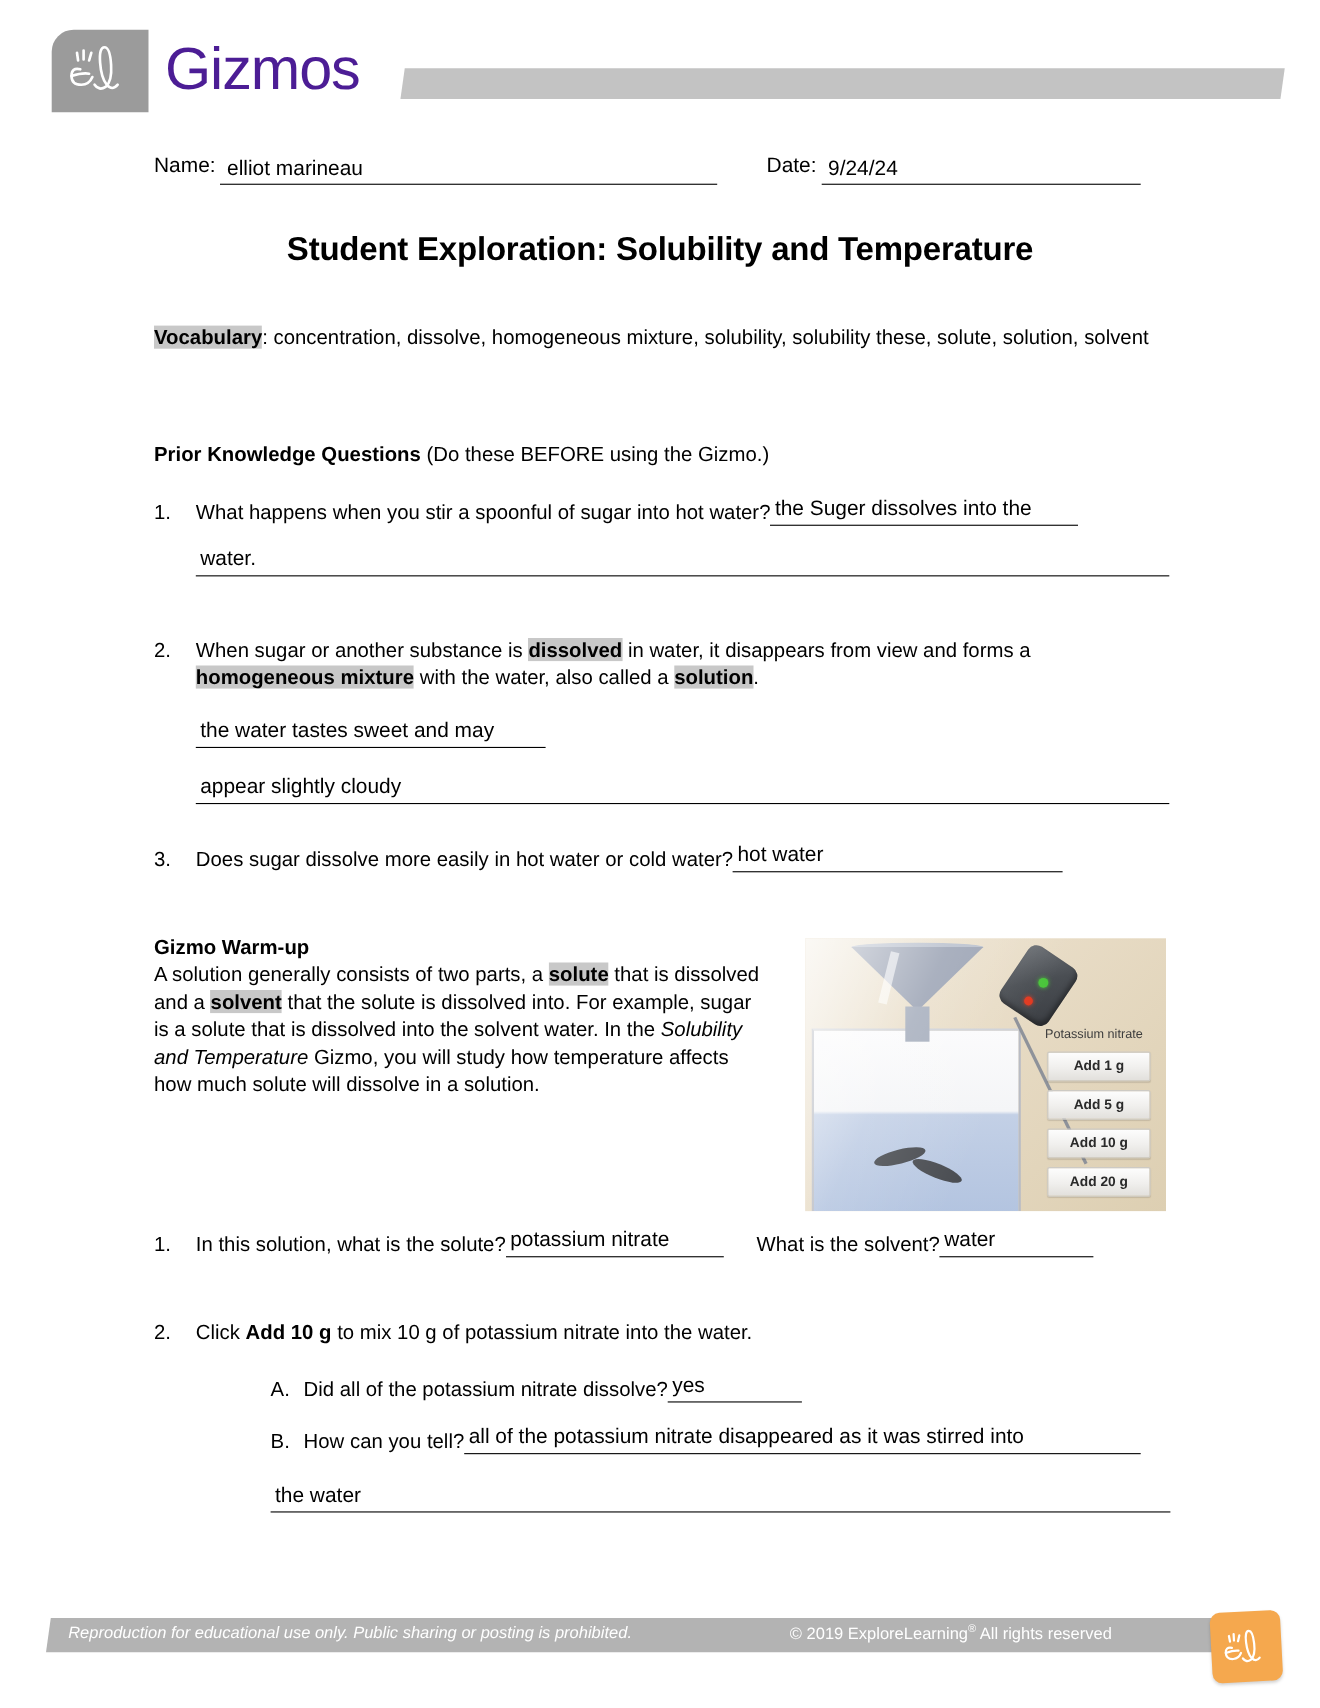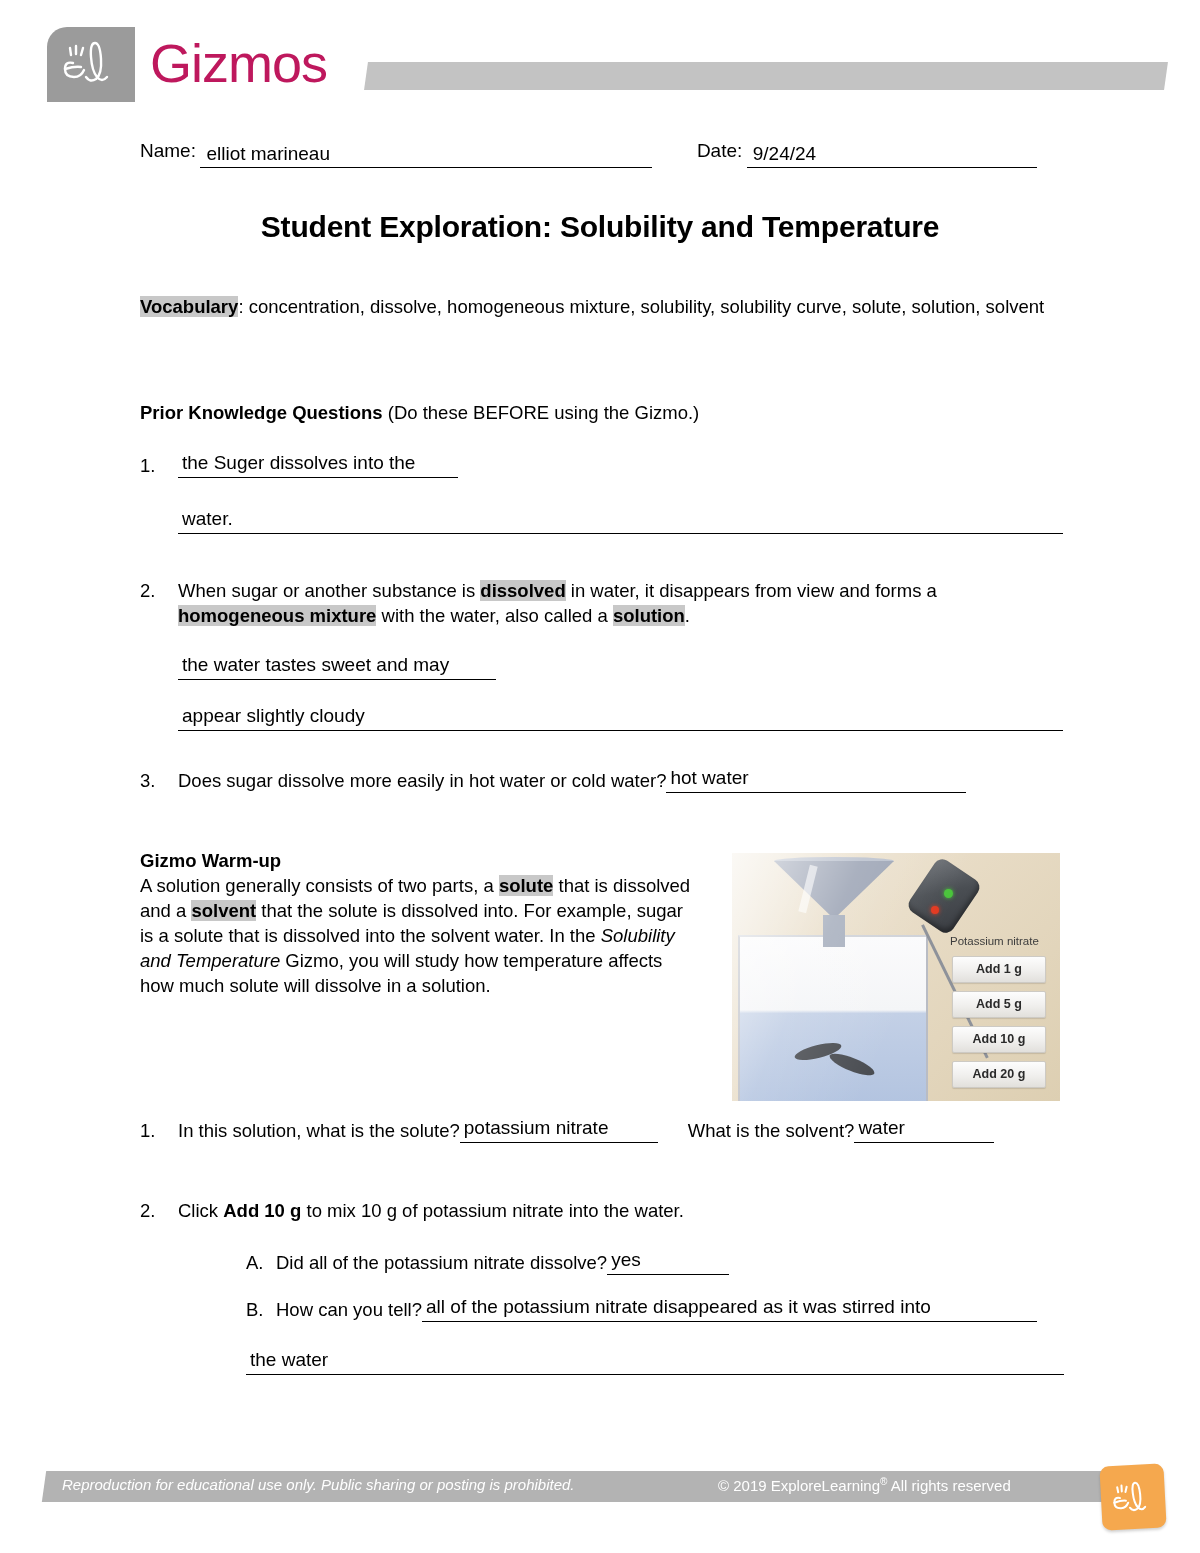--- a/index.html
+++ b/index.html
@@ -38,21 +38,21 @@
     left: 0; top: 0;
     width: 88px; height: 75px;
   }
   .brand-word {
     position: absolute;
     left: 150px;
     top: 32px;
     font-size: 54px;
     font-weight: 400;
     letter-spacing: -1px;
-    color: #be185d;
+    color: #4c1d95;
     font-family: "Liberation Sans", sans-serif;
   }
   .header-bar {
     position: absolute;
     left: 366px;
     top: 62px;
     width: 800px;
     height: 28px;
     background: #c3c3c3;
     transform: skewX(-8deg);
@@ -372,36 +372,36 @@
     <span class="field-label date-label">Date:</span>
     <span class="fill date-fill">
       <span class="ans">9/24/24</span>
     </span>
   </div>
 
   <div class="doc-title">Student Exploration: Solubility and Temperature</div>
 
   <div class="content" style="top:176px;">
     <p class="block">
-      <span class="hl">Vocabulary</span><span>: concentration, dissolve, homogeneous mixture, solubility, solubility curve, solute, solution, solvent</span>
+      <span class="hl">Vocabulary</span><span>: concentration, dissolve, homogeneous mixture, solubility, solubility these, solute, solution, solvent</span>
     </p>
   </div>
 
   <div class="content" style="top:282px;">
     <p class="block">
       <b class="strong">Prior Knowledge Questions</b><span> (Do these BEFORE using the Gizmo.)</span>
     </p>
   </div>
 
   <div class="qrow" style="top:335px;">
     <span class="qnum">1.</span>
     <div class="qbody">
-      <span class="inline-ans" style="width:280px;"><span>the Suger dissolves into the</span></span>
-    </div>
-    <div class="rule" style="left:38px; top:56px; width:885px;">
+      <span>What happens when you stir a spoonful of sugar into hot water?</span><span class="inline-ans" style="width:280px;"><span>the Suger dissolves into the</span></span>
+    </div>
+    <div class="rule" style="left:38px; top:46px; width:885px;">
       <span>water.</span>
     </div>
   </div>
 
   <div class="qrow" style="top:460px;">
     <span class="qnum">2.</span>
     <div class="qbody">
       <p class="block">
         <span>When sugar or another substance is </span><span class="hl">dissolved</span><span> in water, it disappears from view and forms a </span><span class="hl">homogeneous mixture</span><span> with the water, also called a </span><span class="hl">solution</span><span>.</span>
       </p>

